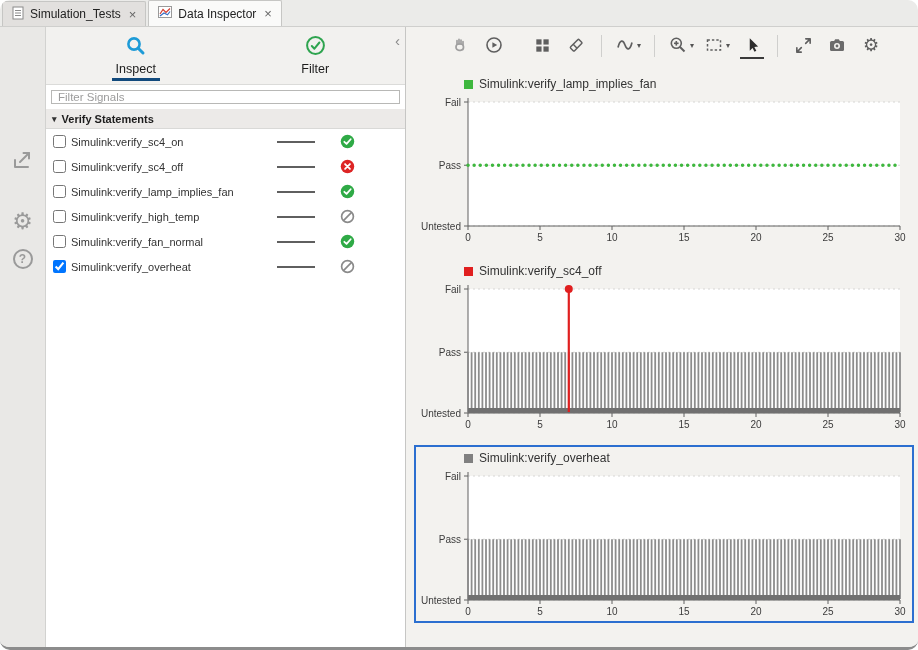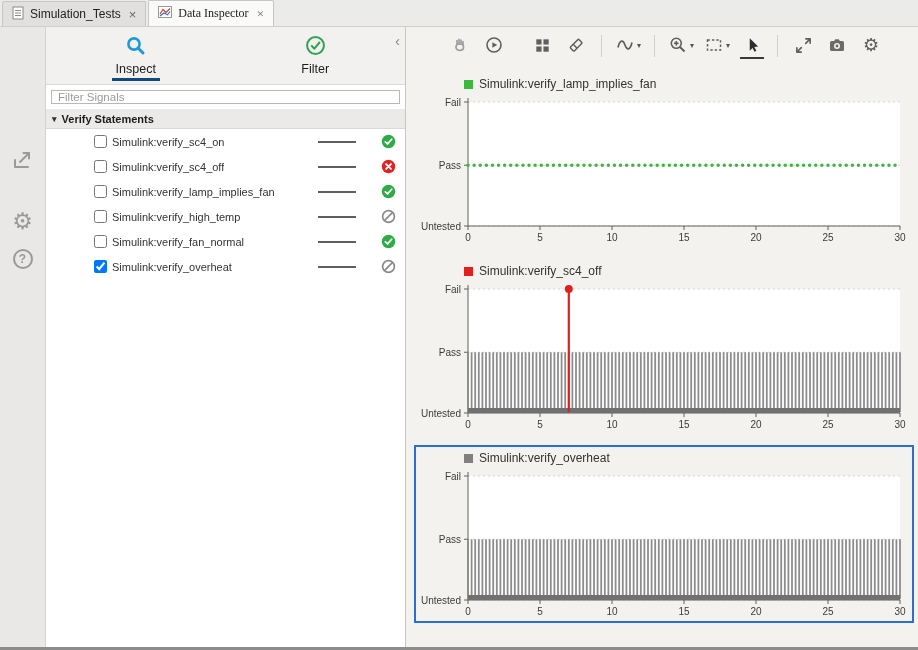--- a/index.html
+++ b/index.html
@@ -1,27 +1,27 @@
 <!DOCTYPE html>
 <html><head>
 <meta charset="utf-8">
 <style>
   * { box-sizing: border-box; margin: 0; padding: 0; }
   html,body { background:#fff; }
   body { font-family:"Liberation Sans", sans-serif; font-size:12px; color:#222; }
   .app { width:918px; height:650px; position:relative; background:#fff; overflow:hidden;
-         border-bottom:3px solid #8c8c8c; }
+         border-bottom:3px solid #8c8c8c;border-radius:10px; }
 
   
   .tabbar { height:27px; background:#ebebe9; border-bottom:1px solid #cfcfcd;
             display:flex; align-items:flex-end; padding-left:2px; }
   .tab { display:flex; align-items:center; gap:6px; height:25px; padding:0 9px;
          background:#e2e0de; border:1px solid #c6c6c4; border-bottom:none;
          border-radius:2px 2px 0 0; margin-right:2px; cursor:pointer; }
-  .tab.active { background:#fafaf9; height:26px;font-family:Liberation Serif, serif; }
+  .tab.active { background:#fafaf9; height:26px; }
   .tabclose { color:#666; font-size:13px; line-height:1; margin-left:2px; cursor:pointer; }
 
   
   .mainrow { display:flex; height:620px; }
 
   
   .leftstrip { width:46px; background:#e9e8e6; border-right:1px solid #d2d2d0;
                display:flex; flex-direction:column; align-items:center; }
   .stripbtn { width:32px; height:32px; display:flex; align-items:center; justify-content:center; cursor:pointer; }
   .stripbtn.first { margin-top:118px; }
@@ -53,21 +53,21 @@
   .th { padding-left:8px; height:100%; display:flex; align-items:center; }
   .th.first { padding-left:24px; }
   .th.b { border-right:1px solid #dcdcda; }
 
   .grouprow { height:20px; background:#eceae8; border-bottom:1px solid #d9d9d7;
               display:flex; align-items:center; gap:5px; padding-left:6px;
               font-size:11px; font-weight:bold; color:#1c1c1c; cursor:pointer; }
   .gcaret { font-size:9px; color:#333; }
 
   .rows { background:#fff; }
-  .row { display:grid; grid-template-columns:218px 64px 1fr; height:25px; align-items:center;margin-left:41px; }
+  .row { display:grid; grid-template-columns:218px 64px 1fr; height:25px; align-items:center; }
   .cbwrap { padding-left:7px; display:flex; align-items:center; }
   .cbwrap input { width:13px; height:13px; cursor:pointer; }
   .rname { font-size:11px; color:#333; padding-left:5px; white-space:nowrap; overflow:hidden; }
   .rline { display:flex; justify-content:center; }
   .lsample { display:block; width:38px; height:2px; background:#5f5f5f; }
   .rstatus { padding-left:12px; display:flex; align-items:center; }
 
   .panelfill { flex:1; background:#fff; }
   .propsbar { height:25px; background:#f1f0ee; border-top:1px solid #c9c9c7;
               border-bottom:1px solid #dcdcda; display:flex; align-items:center;

